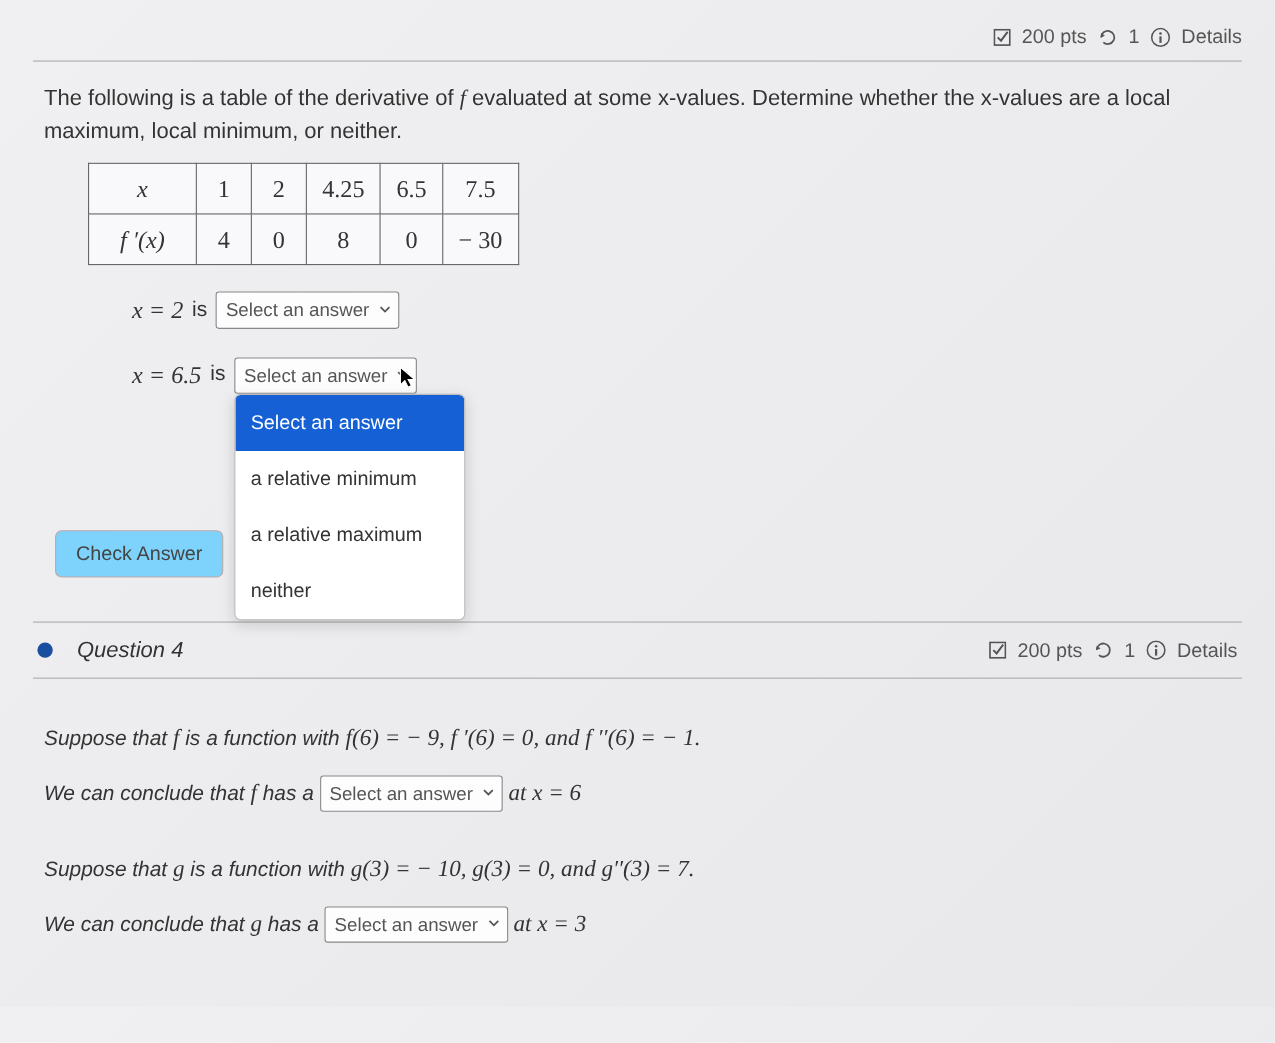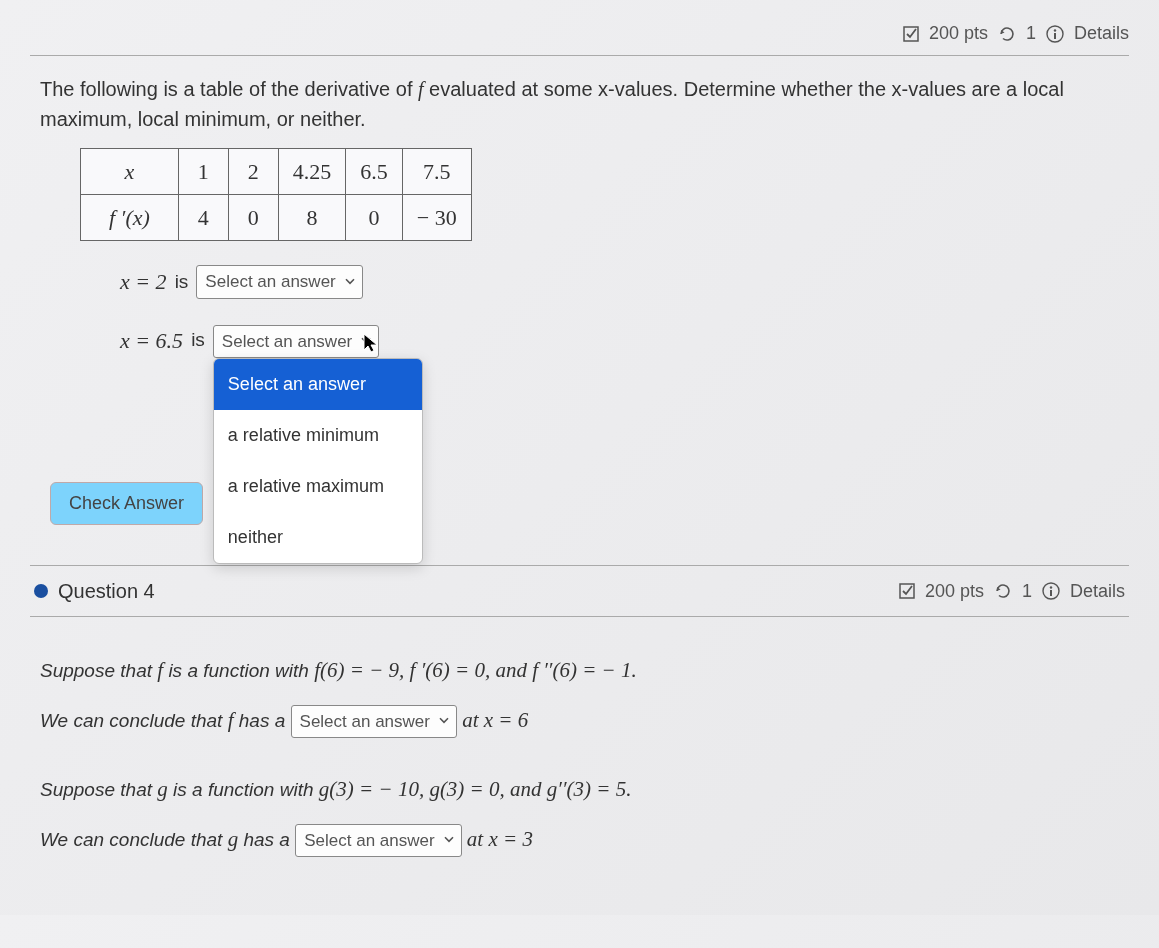--- a/index.html
+++ b/index.html
@@ -120,24 +120,25 @@
       justify-content: space-between;
       align-items: center;
       border-bottom: 1px solid #aaa;
       border-top: 1px solid #aaa;
       padding: 10px 4px;
       margin: 20px 0 14px 0;
     }
     .question-header .left {
       display: flex;
       align-items: center;
-      gap: 10px;
+      gap: 22px;
       font-size: 20px;
       color: #333;
       font-weight: normal;
+      font-style: italic;
     }
     .bullet {
       width: 14px; height: 14px;
       border-radius: 50%;
       background: #1a4fa0;
       display: inline-block;
     }
     .q-para {
       margin: 18px 0;
       font-size: 21px;
@@ -295,21 +296,21 @@
       <span class="chev">
         <svg width="12" height="12" viewBox="0 0 12 12">
             <path d="M2 4 L6 8 L10 4" fill="none" stroke="#555" stroke-width="1.6"></path>
           </svg>
       </span>
     </span>
     <span class="math-italic"> at x = 6</span>
   </p>
 
   <p class="q-para" style="margin-top:36px">
-    <span class="plain">Suppose that </span><span class="math-italic">g</span><span class="plain"> is a function with </span><span class="math-italic">g(3) = − 10, g(3) = 0, and g′′(3) = 5.</span>
+    <span class="plain">Suppose that </span><span class="math-italic">g</span><span class="plain"> is a function with </span><span class="math-italic">g(3) = − 10, g(3) = 0, and g′′(3) = 7.</span>
   </p>
   <p class="q-para">
     <span class="plain">We can conclude that </span><span class="math-italic">g</span><span class="plain"> has a </span>
     <span class="selbox">
       <span>Select an answer</span>
       <span class="chev">
         <svg width="12" height="12" viewBox="0 0 12 12">
             <path d="M2 4 L6 8 L10 4" fill="none" stroke="#555" stroke-width="1.6"></path>
           </svg>
       </span>

